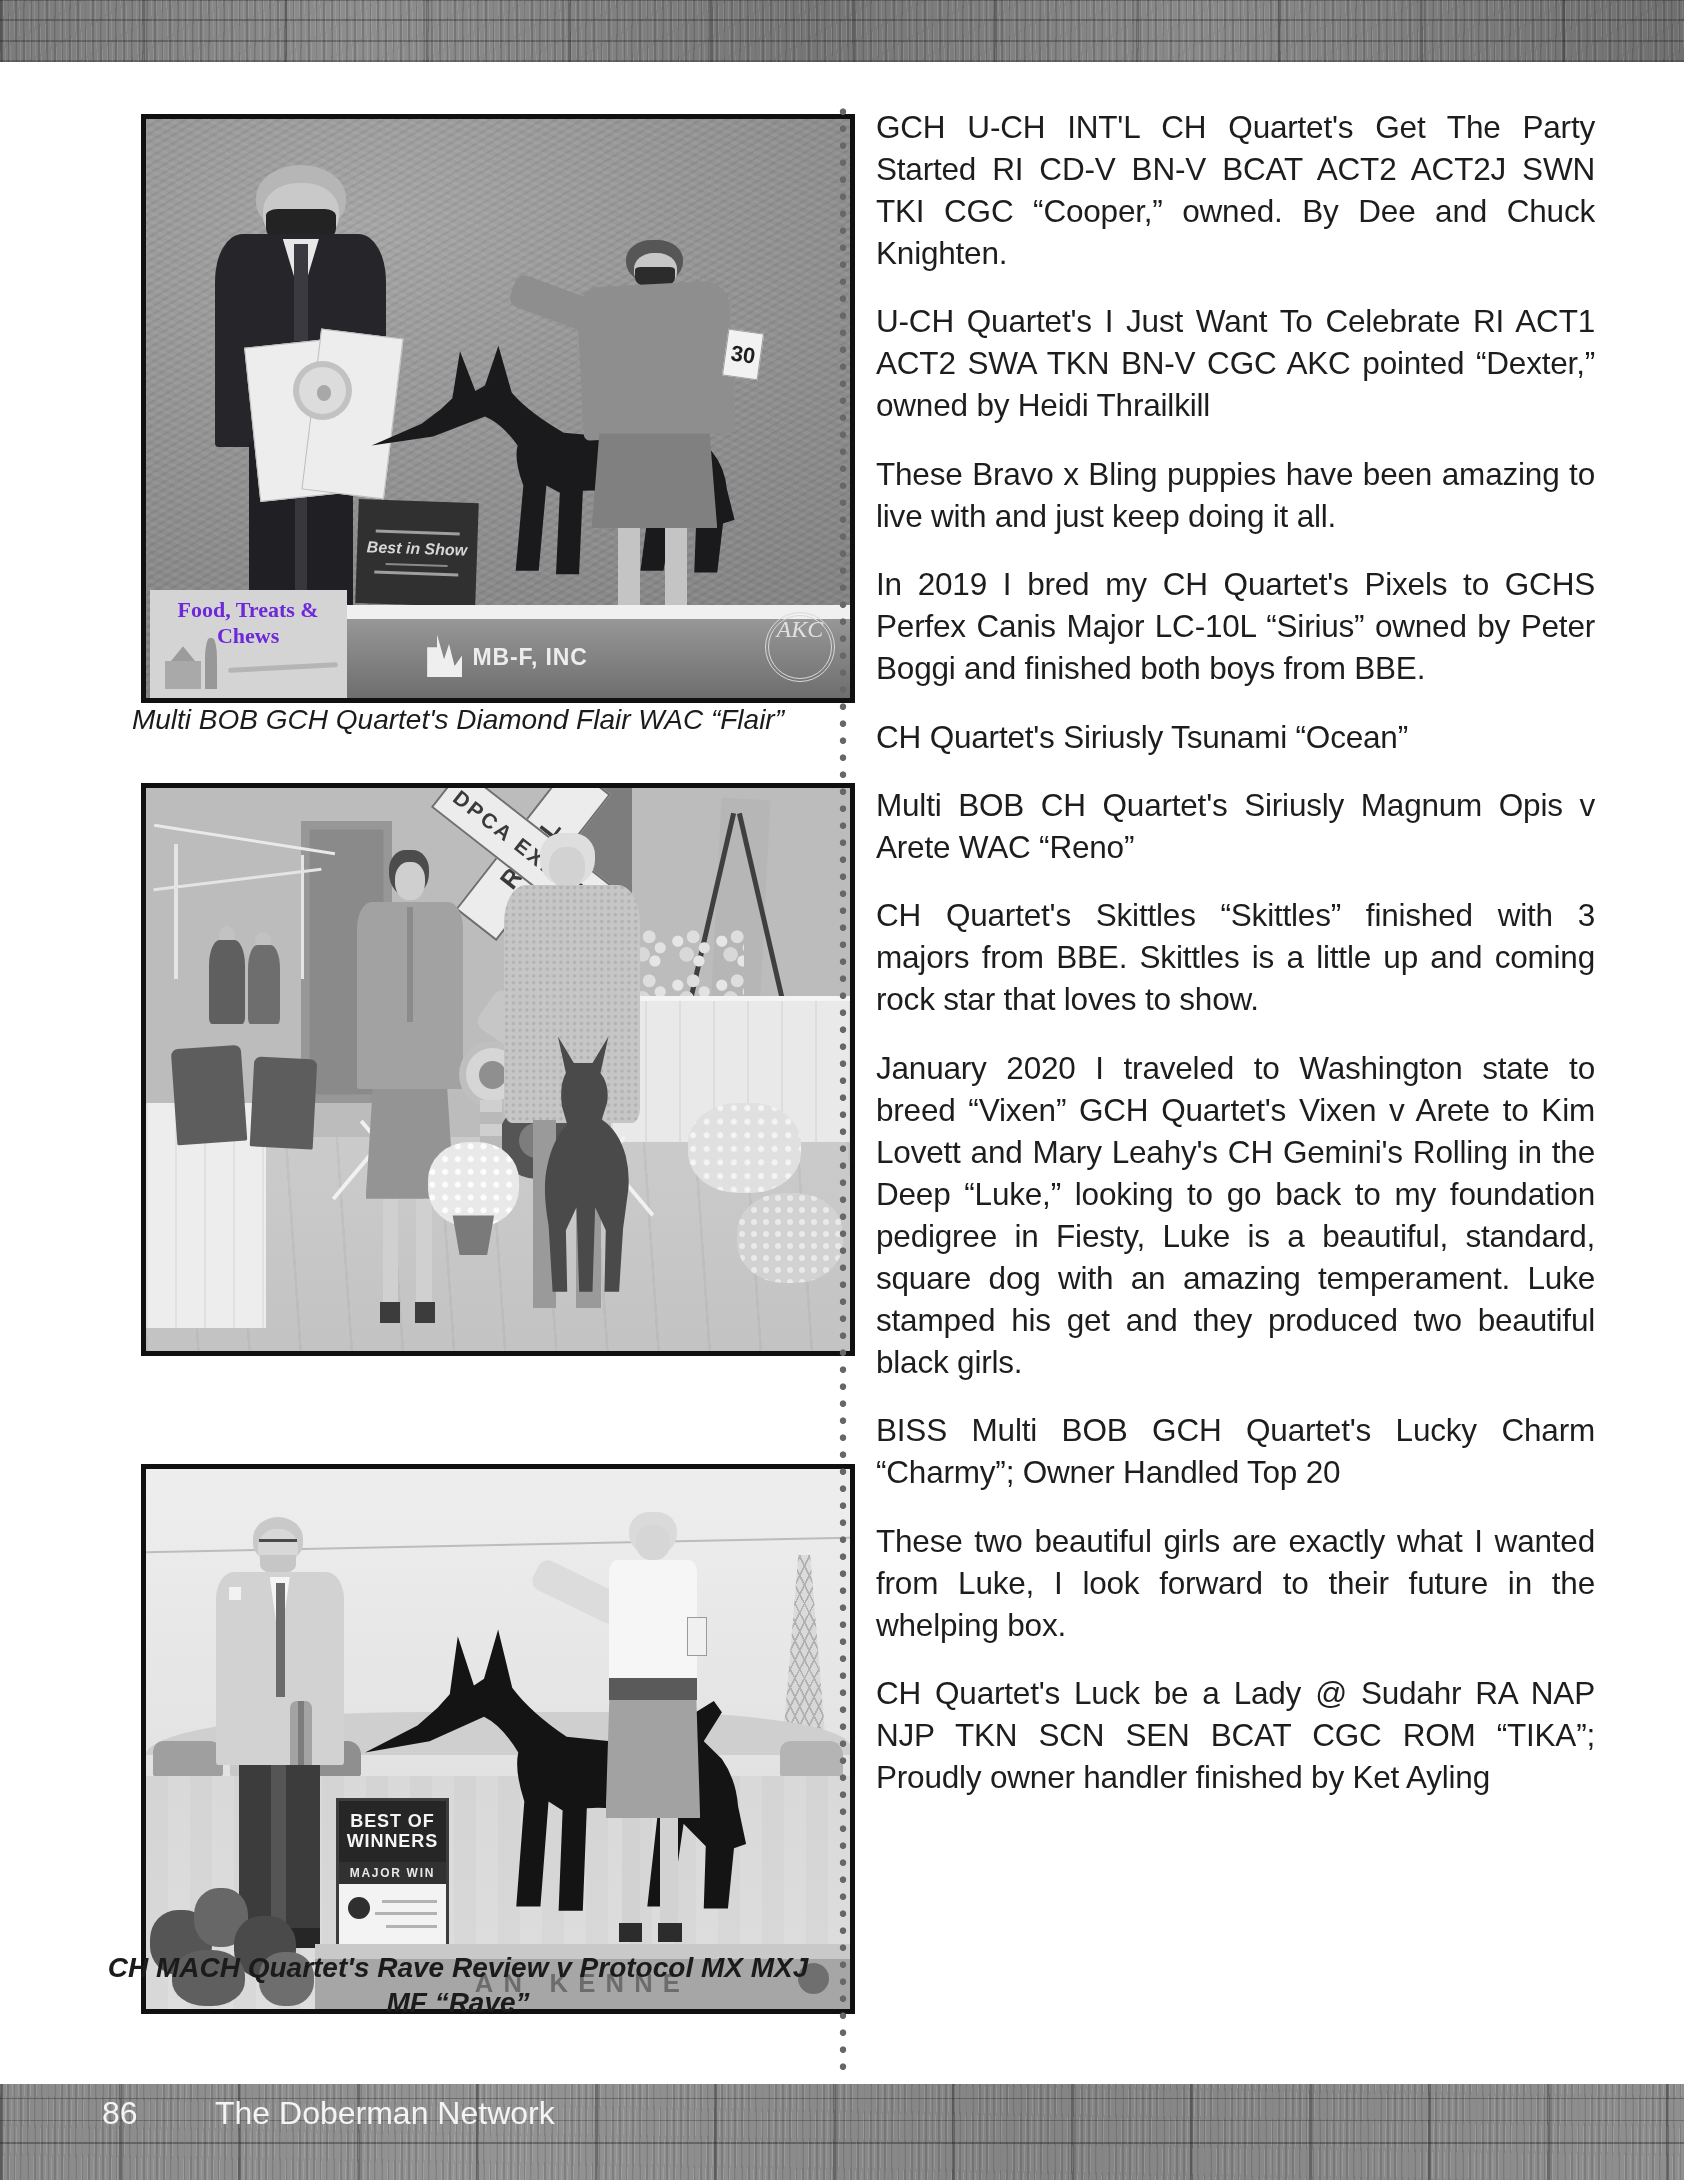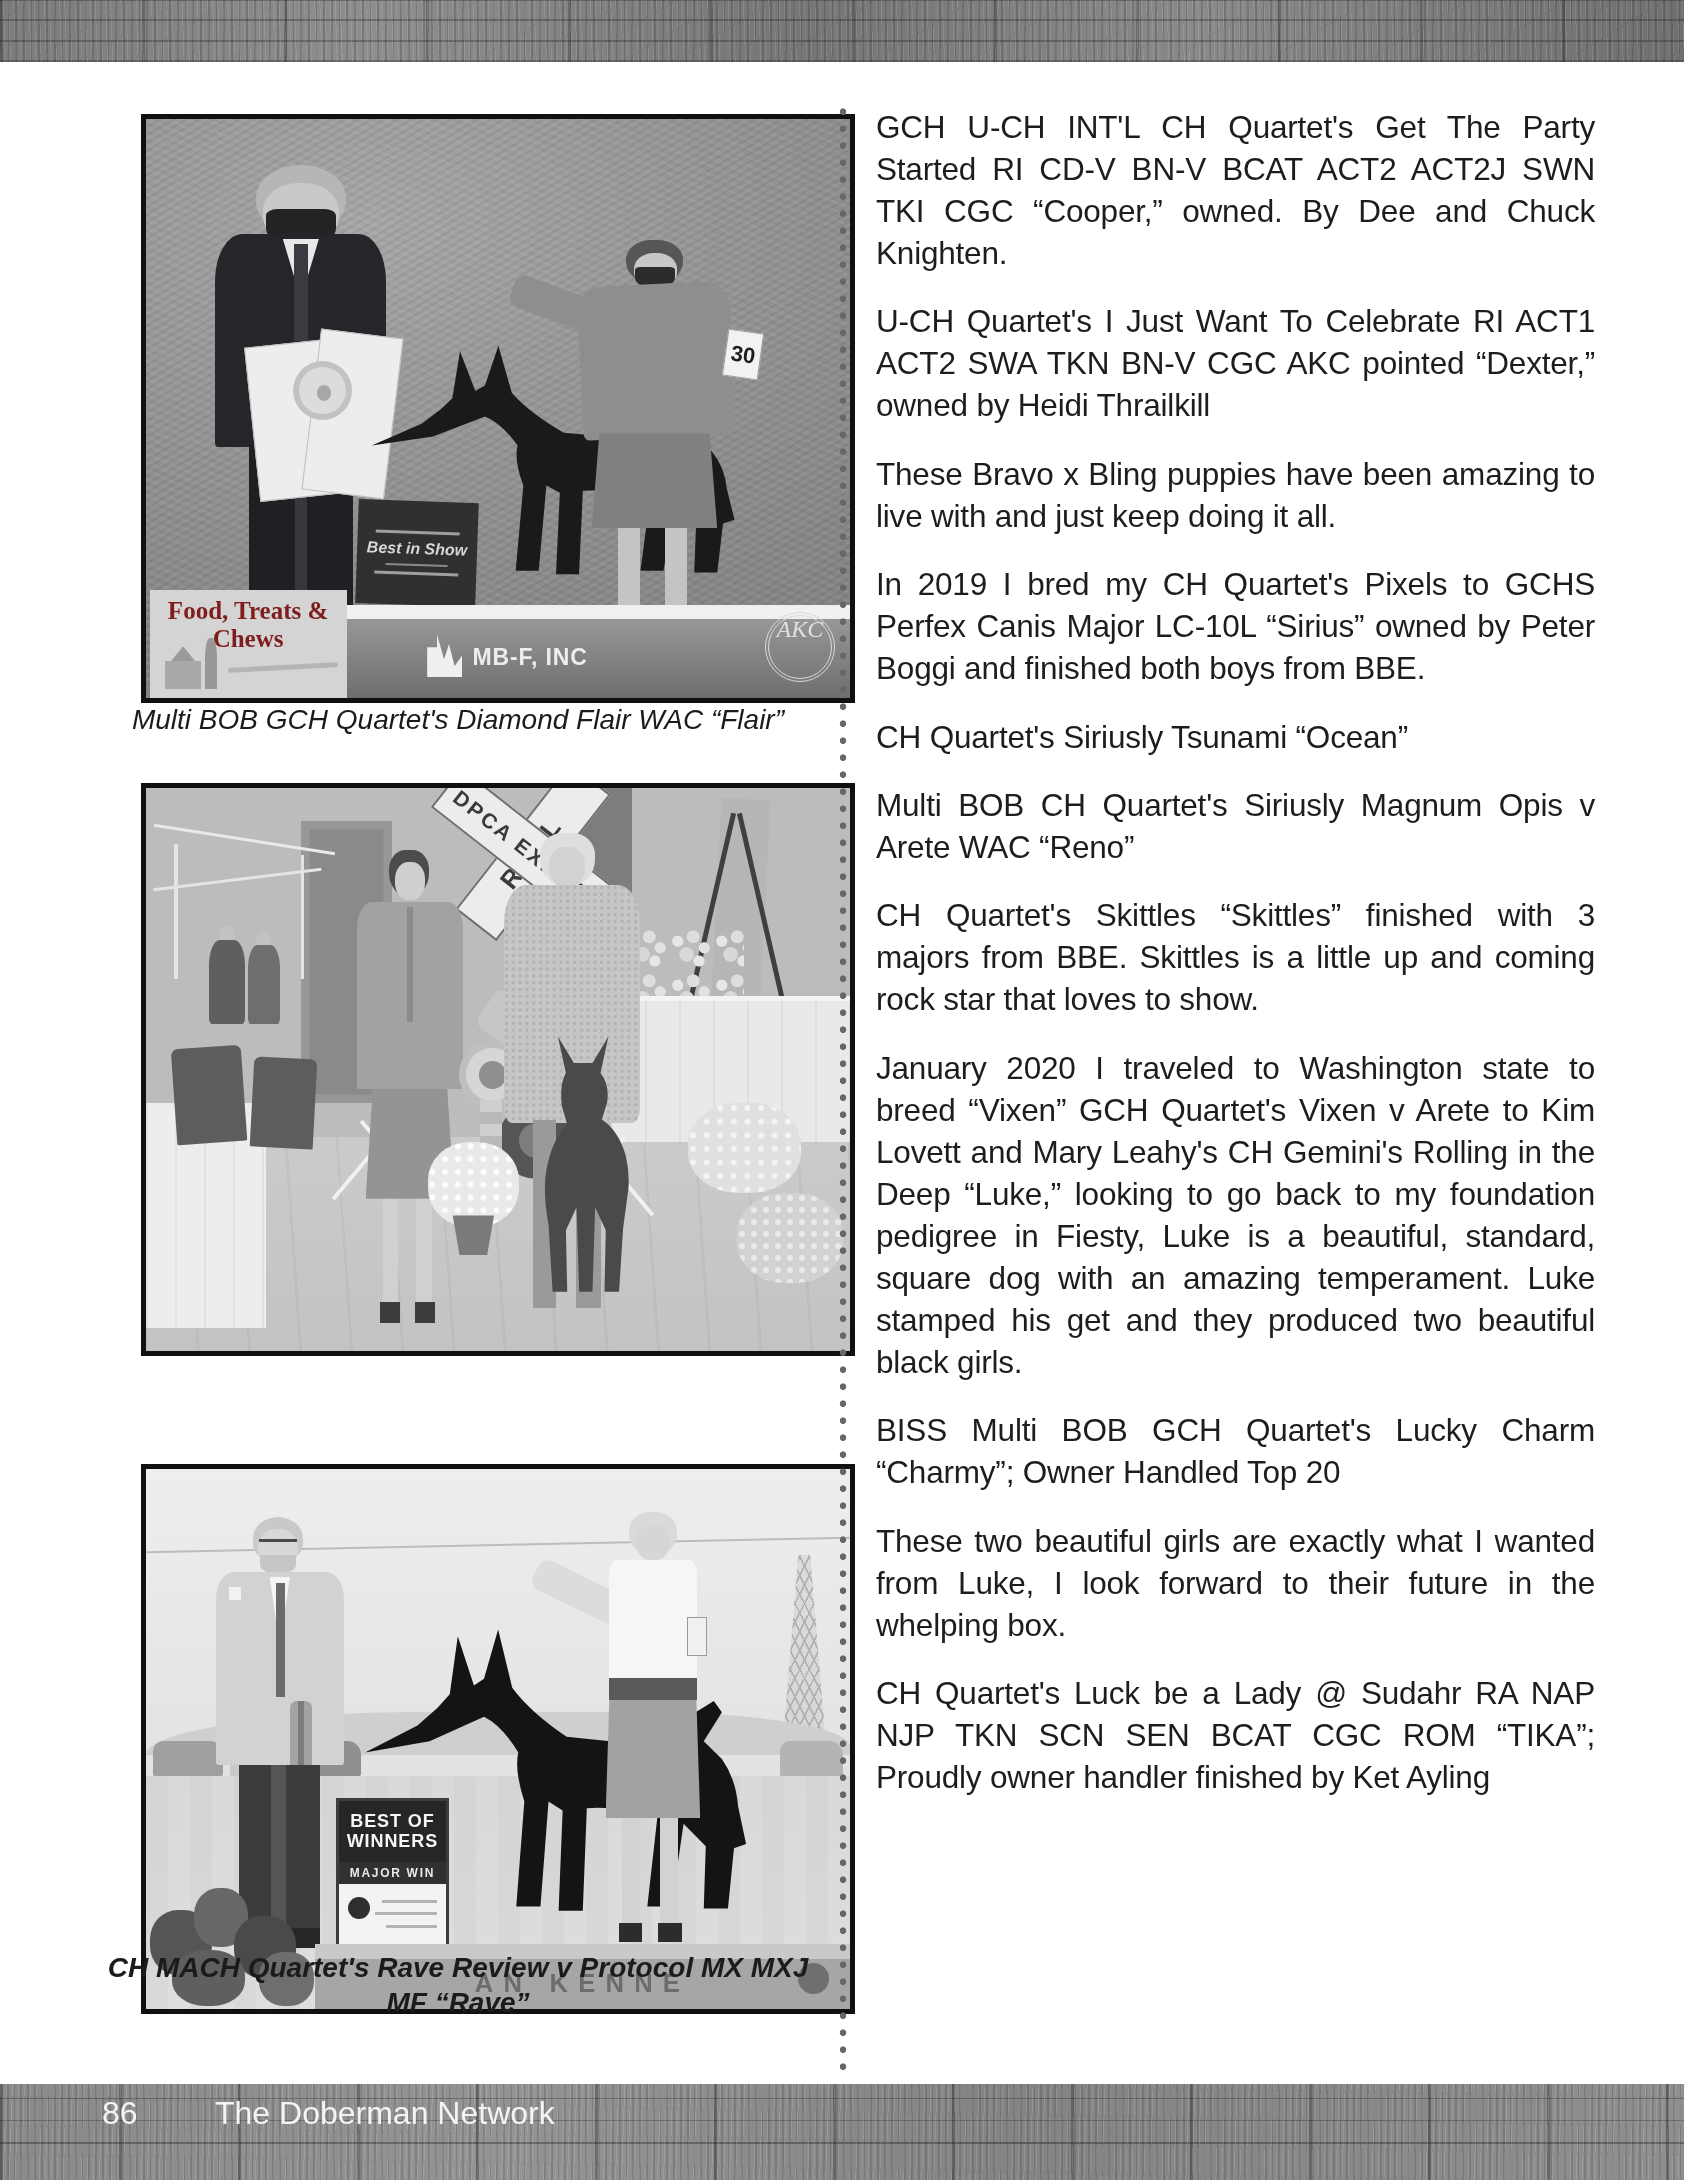--- a/index.html
+++ b/index.html
@@ -81,21 +81,21 @@
     font-size:22px;font-weight:bold;color:#1d1d1d;box-sizing:border-box;}
   .h-skirt{left:16%;top:53%;width:66%;height:26%;background:#808080;clip-path:polygon(6% 0,94% 0,100% 100%,0 100%);}
   .h-legs{left:30%;top:79%;width:38%;height:21%;
     background:linear-gradient(90deg,#c4c4c4 0 30%,rgba(0,0,0,0) 30% 64%,#c4c4c4 64% 94%,rgba(0,0,0,0) 94%);}
   .p1-placard{left:30%;top:66%;width:17%;height:18%;background:#303030;transform:rotate(2deg);
     display:flex;flex-direction:column;align-items:center;justify-content:center;gap:6px;}
   .pl-line{width:70%;height:2.6px;background:#9f9f9f;}
   .pl-line2{width:52%;height:2.6px;background:#8a8a8a;}
   .pl-text{font-size:16px;font-weight:bold;font-style:italic;color:#d6d6d6;white-space:nowrap;}
   .p1-sign{left:0.5%;top:81.5%;width:28%;height:18.5%;background:#d4d4d4;text-align:center;}
-  .sign-text{font-family:"Liberation Serif",serif;font-weight:bold;color:#7f1d1d;font-size:25px;padding-top:6.8px;}
+  .sign-text{font-family:"Liberation Serif",serif;font-weight:bold;color:#6d28d9;font-size:22px;padding-top:6.8px;}
   .sign-roof{left:10%;top:52%;width:14%;height:16%;background:#9b9b9b;clip-path:polygon(50% 0,100% 100%,0 100%);}
   .sign-body{left:8%;top:66%;width:18%;height:26%;background:#a9a9a9;}
   .sign-silo{left:28%;top:44%;width:6%;height:48%;background:#989898;border-radius:40% 40% 0 0;}
   .sign-hill{left:40%;top:70%;width:56%;height:5.1px;background:#b5b5b5;border-radius:3.4px;transform:rotate(-3deg);}
   .p1-platform{left:28.5%;top:84%;width:71.5%;height:16%;}
   .plat-top{left:0;top:0;width:100%;height:15%;background:#f0f0f0;}
   .plat-front{left:0;top:15%;width:100%;height:85%;background:linear-gradient(#979797,#6e6e6e);}
   .plat-logo{left:16%;top:32%;width:7%;height:46%;background:#efefef;
     clip-path:polygon(0 100%,0 30%,28% 30%,28% 0,48% 58%,62% 22%,78% 74%,100% 48%,100% 100%);}
   .plat-text{left:25%;top:42%;font-size:23px;font-weight:bold;color:#ededed;letter-spacing:0.9px;}

